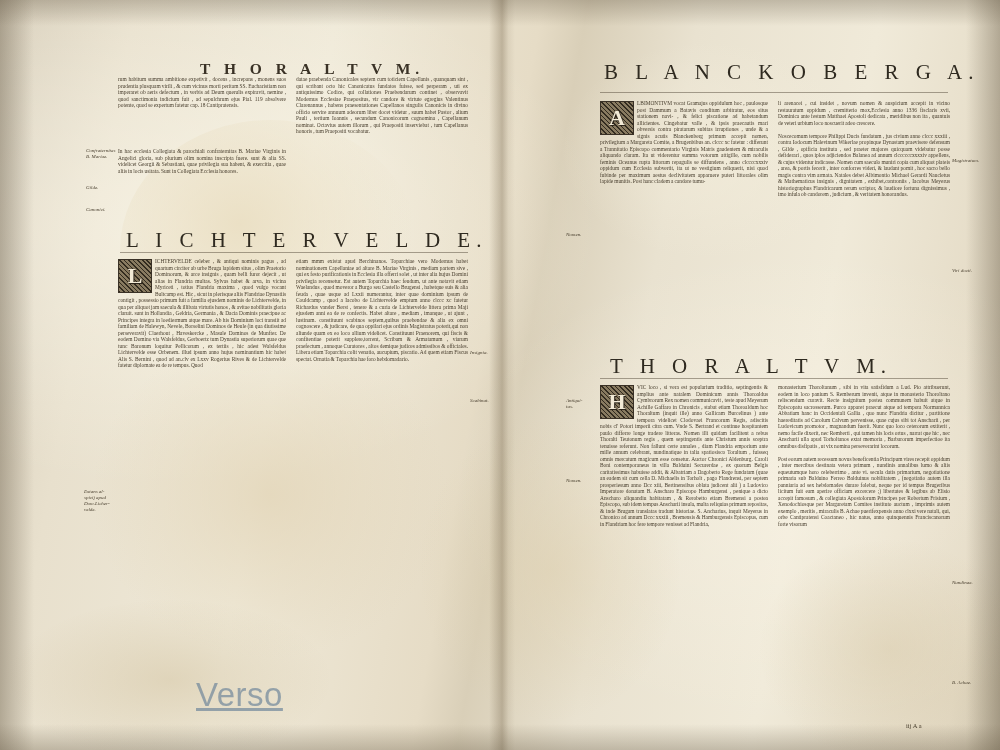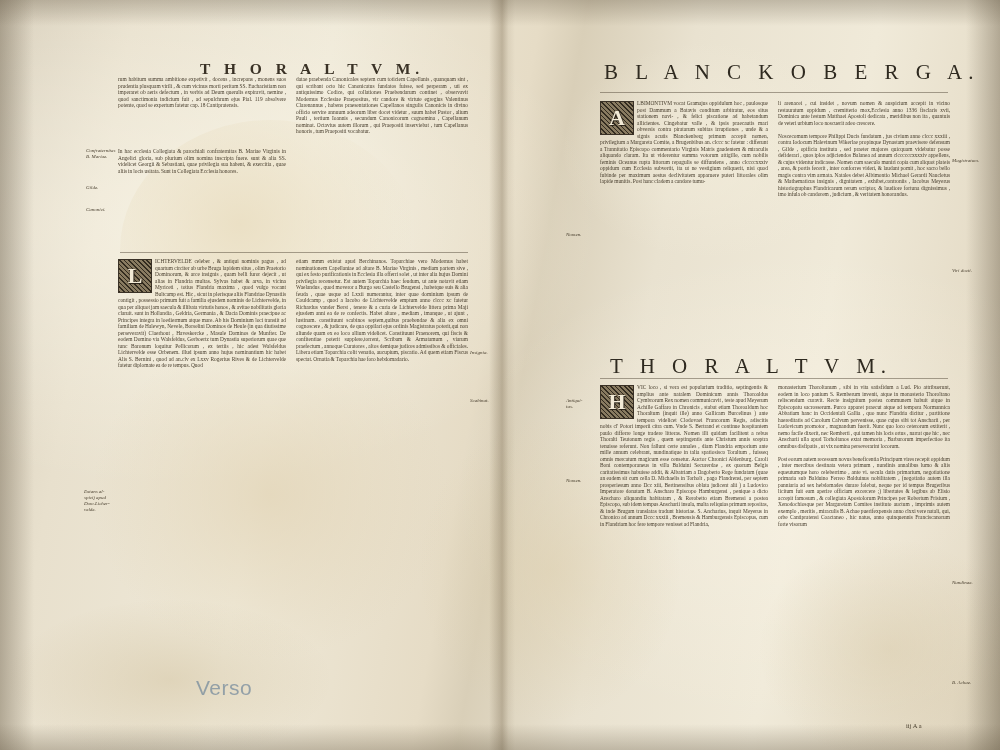--- a/index.html
+++ b/index.html
@@ -136,24 +136,25 @@
     font-size: 6.5px;
     color: #463c2c;
     font-family: "Liberation Serif", serif;
   }
 
   .watermark {
     position: absolute;
     left: 196px;
     top: 676px;
     font-family: "Liberation Sans", sans-serif;
-    font-size: 21px;
+    font-size: 33px;
     color: rgba(96,122,148,0.62);
     letter-spacing: 0.5px;
     pointer-events: none;
+    text-decoration: underline;
   }
 </style>
 </head>
 <body>
 
 <div class="page">
 
   <div class="stain s1"></div>
   <div class="stain s2"></div>
   <div class="stain s3"></div>
@@ -164,20 +165,21 @@
   <div class="leaf leaf-left">
 
     <div class="headline" style="left:200px; top:60px;">T H O R A L T V M.</div>
 
     <div class="col" style="left:118px; top:76px; width:168px;">rum habitum summa ambitione expetivit , docens , increpans , monens suos prudentia plusquam virili , &amp; cum vicinus morti peritam SS. Eucharistiam non imperaret ob aeris defectum , in verbis ad Deum querulis expiravit, nemine , quod sanctimonia indicium fuit , ad sepulchrum ejus Pial. 119 absolvere potente, quod se expertum fatetur cap. 18 Cantipratensis.</div>
 
     <div class="col" style="left:118px; top:148px; width:168px;">In hac ecclesia Collegiata &amp; parochiali confraternitas B. Mariae Virginis in Angelici gloria, sub plurium olim nomina inscripta fuere. sunt &amp; alia SS. videlicet Georgii &amp; Sebastiani, quae privilegia sua habent, &amp; exercitia , quae aliis in locis usitata. Sunt in Collegiata Ecclesia honores.</div>
 
     <div class="col" style="left:296px; top:76px; width:172px;">datae praebenda Canonicales septem cum toticiem Capellanis , quanquam sint , qui scribant octo hic Canonicatus fundatos fuisse, sed perperam , uti ex antiquissimo Codice, qui collationes Praebendarum continet , observavit Modernus Ecclesiae Praepositus, vir candore &amp; virtute egregius Valentinus Clarenannus , habens praesentationes Capellanos singulis Canonicis in divino officio servire annuum adeorum liber docet videtur , suum habet Pastor , alium Pauli , tertium Ioannis , secundum Canonicorum cognomina , Capellanum nominat. Octavius autem illorum , qui Praepositi inserviebat , tum Capellanus honoris , tum Praepositi vocabatur.</div>
 
+    <div class="bigtitle" style="left:126px; top:228px;">L I C H T E R V E L D E.</div>
     <div class="rule" style="left:120px; top:252px; width:348px;"></div>
 
     <div class="col" style="left:118px; top:258px; width:168px;">
       <span class="initial">
         <span>L</span>
       </span>
       <span>ICHTERVELDE celeber , &amp; antiqui nominis pagus , ad quartum circiter ab urbe Bruga lapidem situs , olim Praetorio Dominorum, &amp; arce insignis , quam belli furor dejecit , ut alias in Flandria multas. Sylvas habet &amp; arva, in vicina Myriceti , totius Flandria maxima , quod vulgo vocant Bultcamp est. Hic , sicut in plerisque aliis Flandriae Dynastiis contigit , possessio primum fuit a familia ejusdem nominis de Lichtervelde, in qua per aliquot jam saecula &amp; illibata virtutis honos , &amp; avitae nobilitatis gloria claruit. sunt in Hollandia , Geldria, Germania , &amp; Dacia Dominis praecipue ac Principes integra in loediermum atque mare. Ab his Dominium loci transiit ad familiam de Halewyn, Nevele, Borselini Dominos de Heule (in qua diutissime perseveravit) Claerhout , Haveskercke , Masule Dominos de Munfter. De eodem Domino via Walsfeldus, Gerboertz tum Dynastia superiorum quae que tunc Baronum loquitur Pellicorum , ex tertiis , hic adest Walsfeldus Lichtervelde esse Orbenem. illud ipsum anno hujus nominantium hic habet Alis S. Bernini , quod ad an.clv ex Lxxv Rogerius Rives &amp; de Lichtervelde fatetur diplomate ea de re tempus. Quod</span>
     </div>
 
     <div class="col" style="left:296px; top:258px; width:172px;">etiam mmm existat apud Berchinanos. Toparchiae vero Modernus habet nominationem Capellaniae ad altare B. Mariae Virginis , mediam partem sive , qui ex festo purificationis in Ecclesia illa offerri solet , ut inter alia hujus Domini privilegia recensetur. Est autem Toparchia haec feudum, ut ante notavit etiam Waelandus , quod moveror a Burgo seu Castello Brugensi , habetque suis &amp; alia feuda , quae usque ad Lxxii numerantur, inter quae dominium ipsum de Couldcamp , quod a Iacobo de Lichtervelde emptum anno clccc xc fatetur Richardus vander Berst , tenere &amp; a curia de Lichtervelde littera prima Maji ejusdem anni ea de re confectis. Habet altare , mediam , imanque , ut ajunt , lustinam. constituunt scabinos septem,quibus praebendae &amp; alia ex omni cognoscere , &amp; judicare, de qua oppilari ejus ordinis Magistratus poterit,qui non aliunde quam ex eo loco allium videlicet. Constituunt Praenorem, qui fiscis &amp; confitentiae poterit supplere,torrent, Scribam &amp; Armatamum , viarum praefectum , annoque Curatores , altos demique judices admissibos &amp; officiales. Libera etiam Toparchia colit venatio, aucupium, piscatio. Ad quem etiam Fiscus spectat. Ornatia &amp; Toparchia hae foro hebdomadario.</div>

